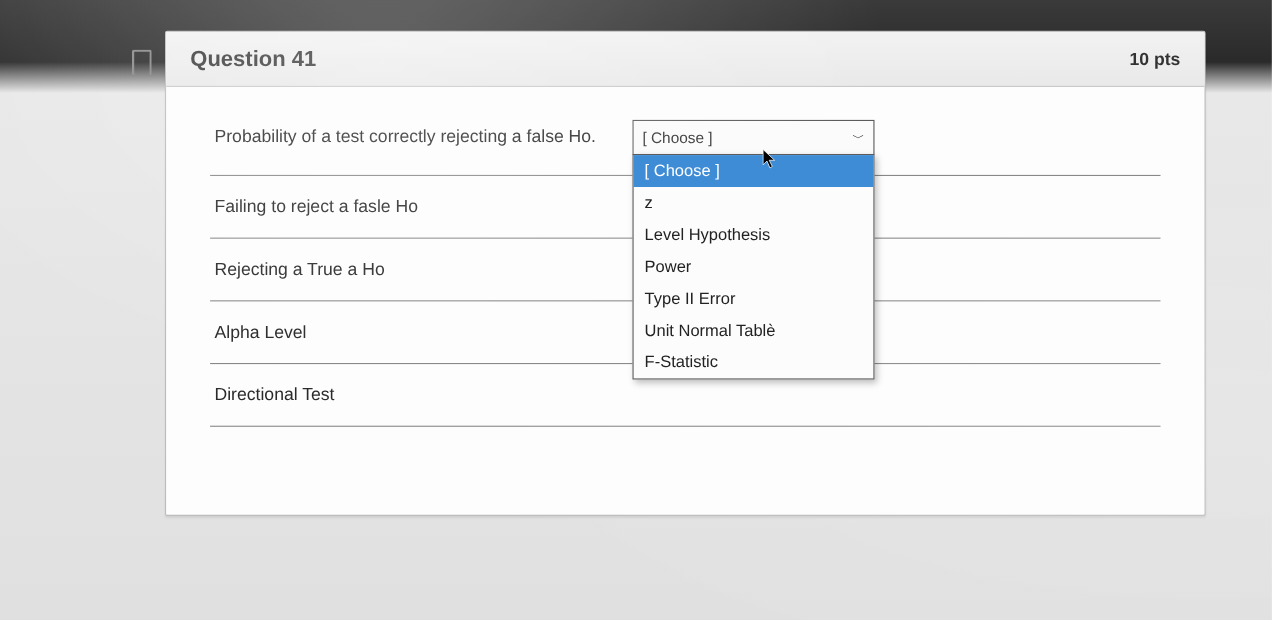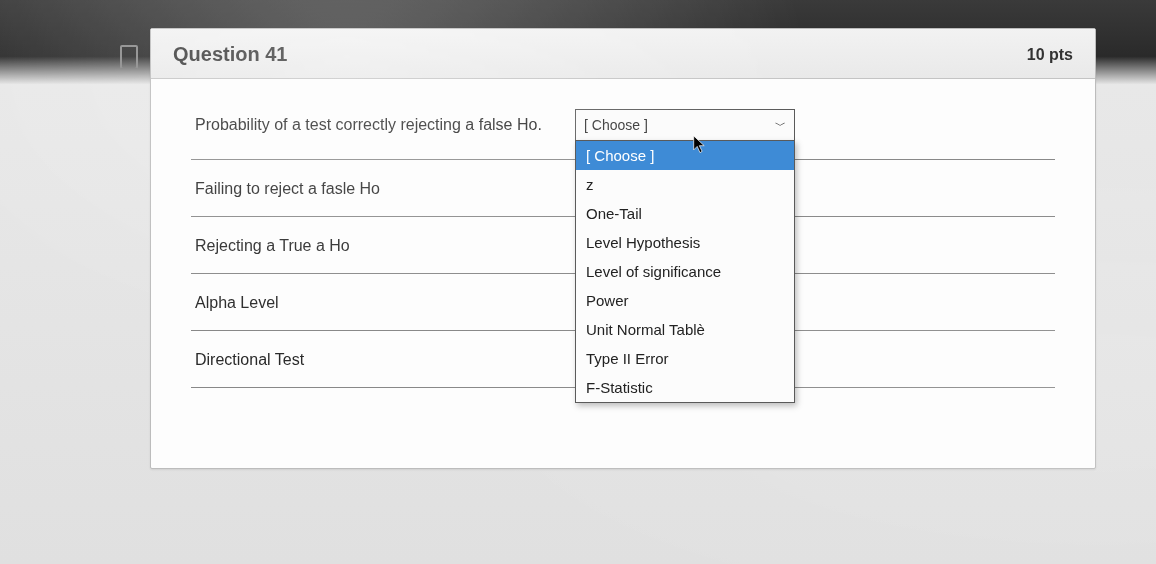--- a/index.html
+++ b/index.html
@@ -155,26 +155,24 @@
             <span class="chev">﹀</span>
           </div>
 
           <svg class="cursor" viewBox="0 0 20 28">
             <path d="M1 1 L1 21 L6 16 L10 25 L13 23 L9 15 L16 15 Z" fill="#000" stroke="#fff" stroke-width="1"></path>
           </svg>
 
           <div class="dropdown">
             <div class="opt hl">[ Choose ]</div>
             <div class="opt">z</div>
-            <div class="opt">One-Tail</div>
             <div class="opt">Level Hypothesis</div>
-            <div class="opt">Level of significance</div>
             <div class="opt">Power</div>
+            <div class="opt">Type II Error</div>
             <div class="opt">Unit Normal Tablè</div>
-            <div class="opt">Type II Error</div>
             <div class="opt">F-Statistic</div>
           </div>
         </div>
       </div>
 
       <div class="match-row">
         <div class="prompt">Failing to reject a fasle Ho</div>
       </div>
 
       <div class="match-row">

